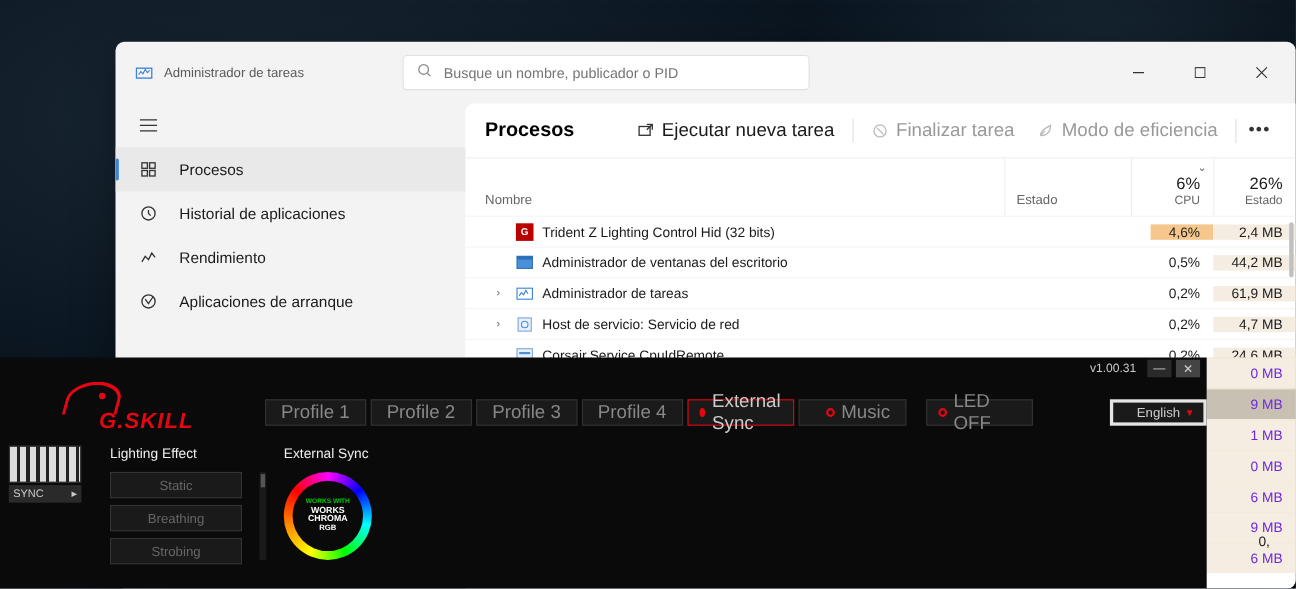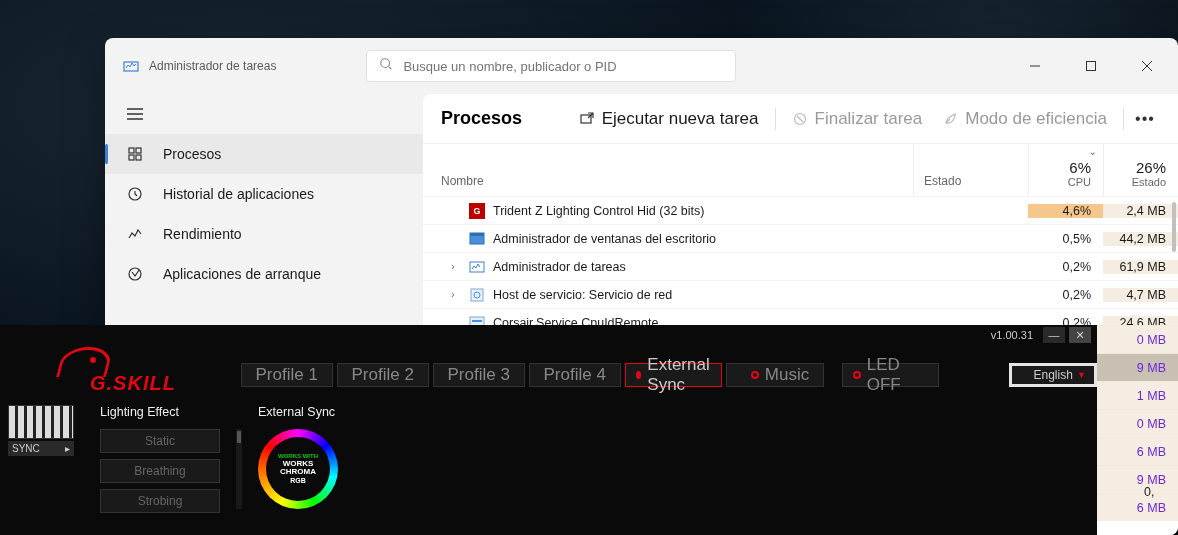--- a/index.html
+++ b/index.html
@@ -44,21 +44,21 @@
     .col-num .pct { color:#1a1a1a; font-size:15px; }
     .col-num .lbl { font-size:11px; }
     .col-chevron { position:absolute; top:2px; right:6px; font-size:10px; color:#666; }
 
     .tm-row { display:flex; height:28px; align-items:center; font-size:12.5px; color:#1a1a1a; border-top:1px solid #f4f4f4; }
     .tm-row .cell-name { flex:1; display:flex; align-items:center; gap:8px; padding-left:22px; }
     .tm-row .expand { width:16px; text-align:center; color:#666; font-size:10px; }
     .tm-row .noexpand { width:16px; }
     .tm-row .proc-icon { width:16px; height:16px; display:flex; align-items:center; justify-content:center; font-size:11px; }
     .tm-row .cell-status { width:115px; }
-    .tm-row .cell-cpu { width:75px; text-align:right; padding-right:12px; }
+    .tm-row .cell-cpu { width:57px; text-align:right; padding-right:12px; }
     .tm-row .cell-mem { width:75px; text-align:right; padding-right:12px; background:#f5ede1; }
     .tm-row .cell-cpu.heat { background:#f5c78c; }
 
     .scroll-thumb { position:absolute; right:2px; top:58px; width:4px; height:50px; background:#c0c0c0; border-radius:2px; }
 
     
     .gs-window { position:absolute; left:0; top:325px; width:1097px; height:210px; background:#0a0a0a; }
     .gs-topbar { height:20px; display:flex; justify-content:flex-end; align-items:center; gap:4px; padding-right:6px; color:#ccc; font-size:11px; }
     .gs-version { margin-right:6px; }
     .gs-tb-btn { width:22px; height:16px; background:#2a2a2a; display:flex; align-items:center; justify-content:center; font-size:11px; color:#ccc; }

